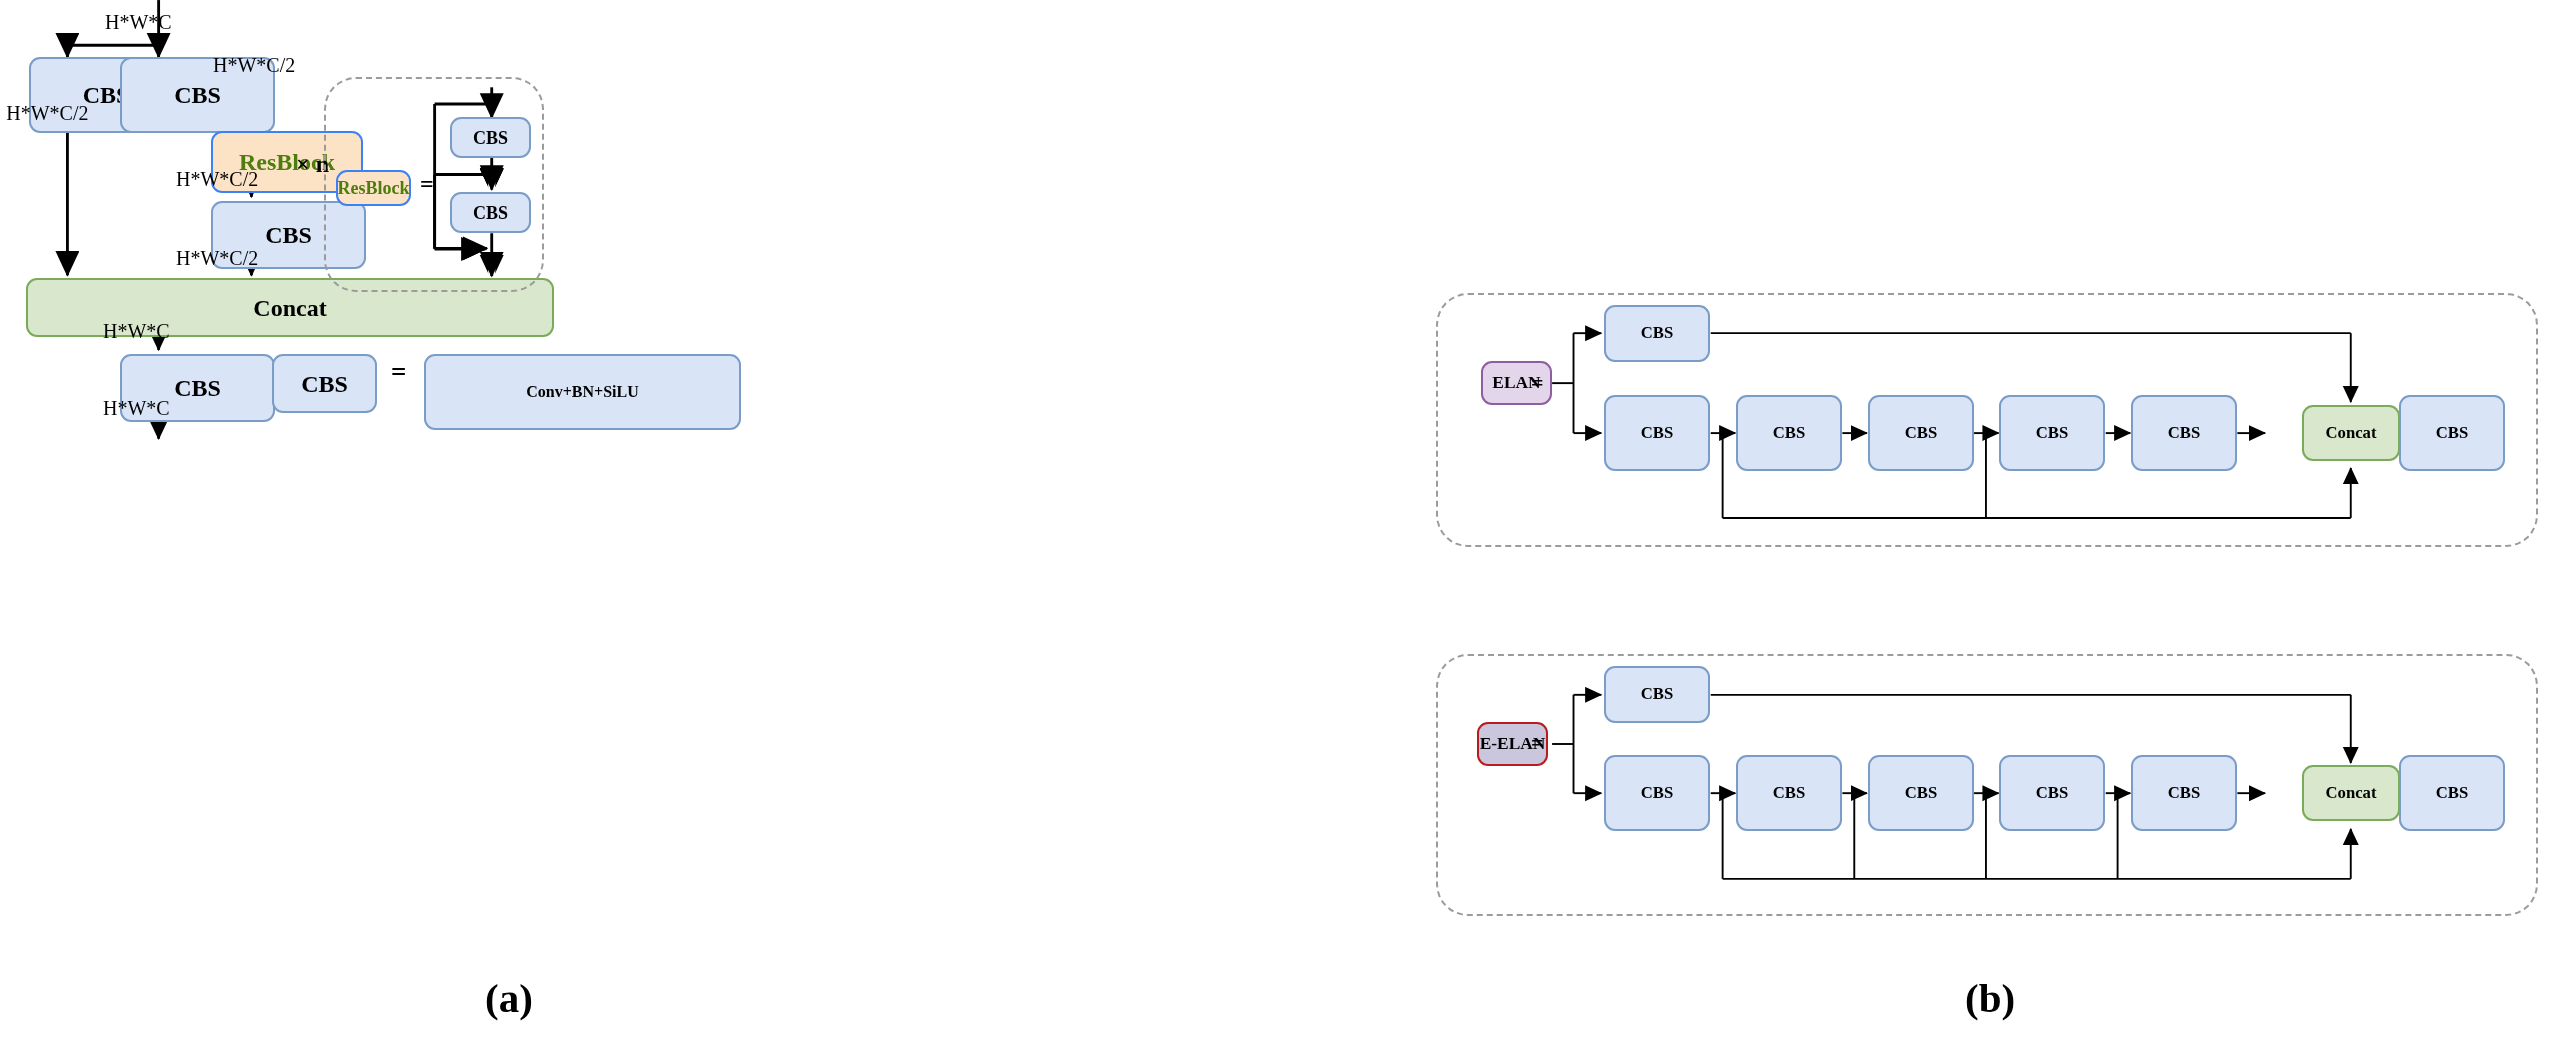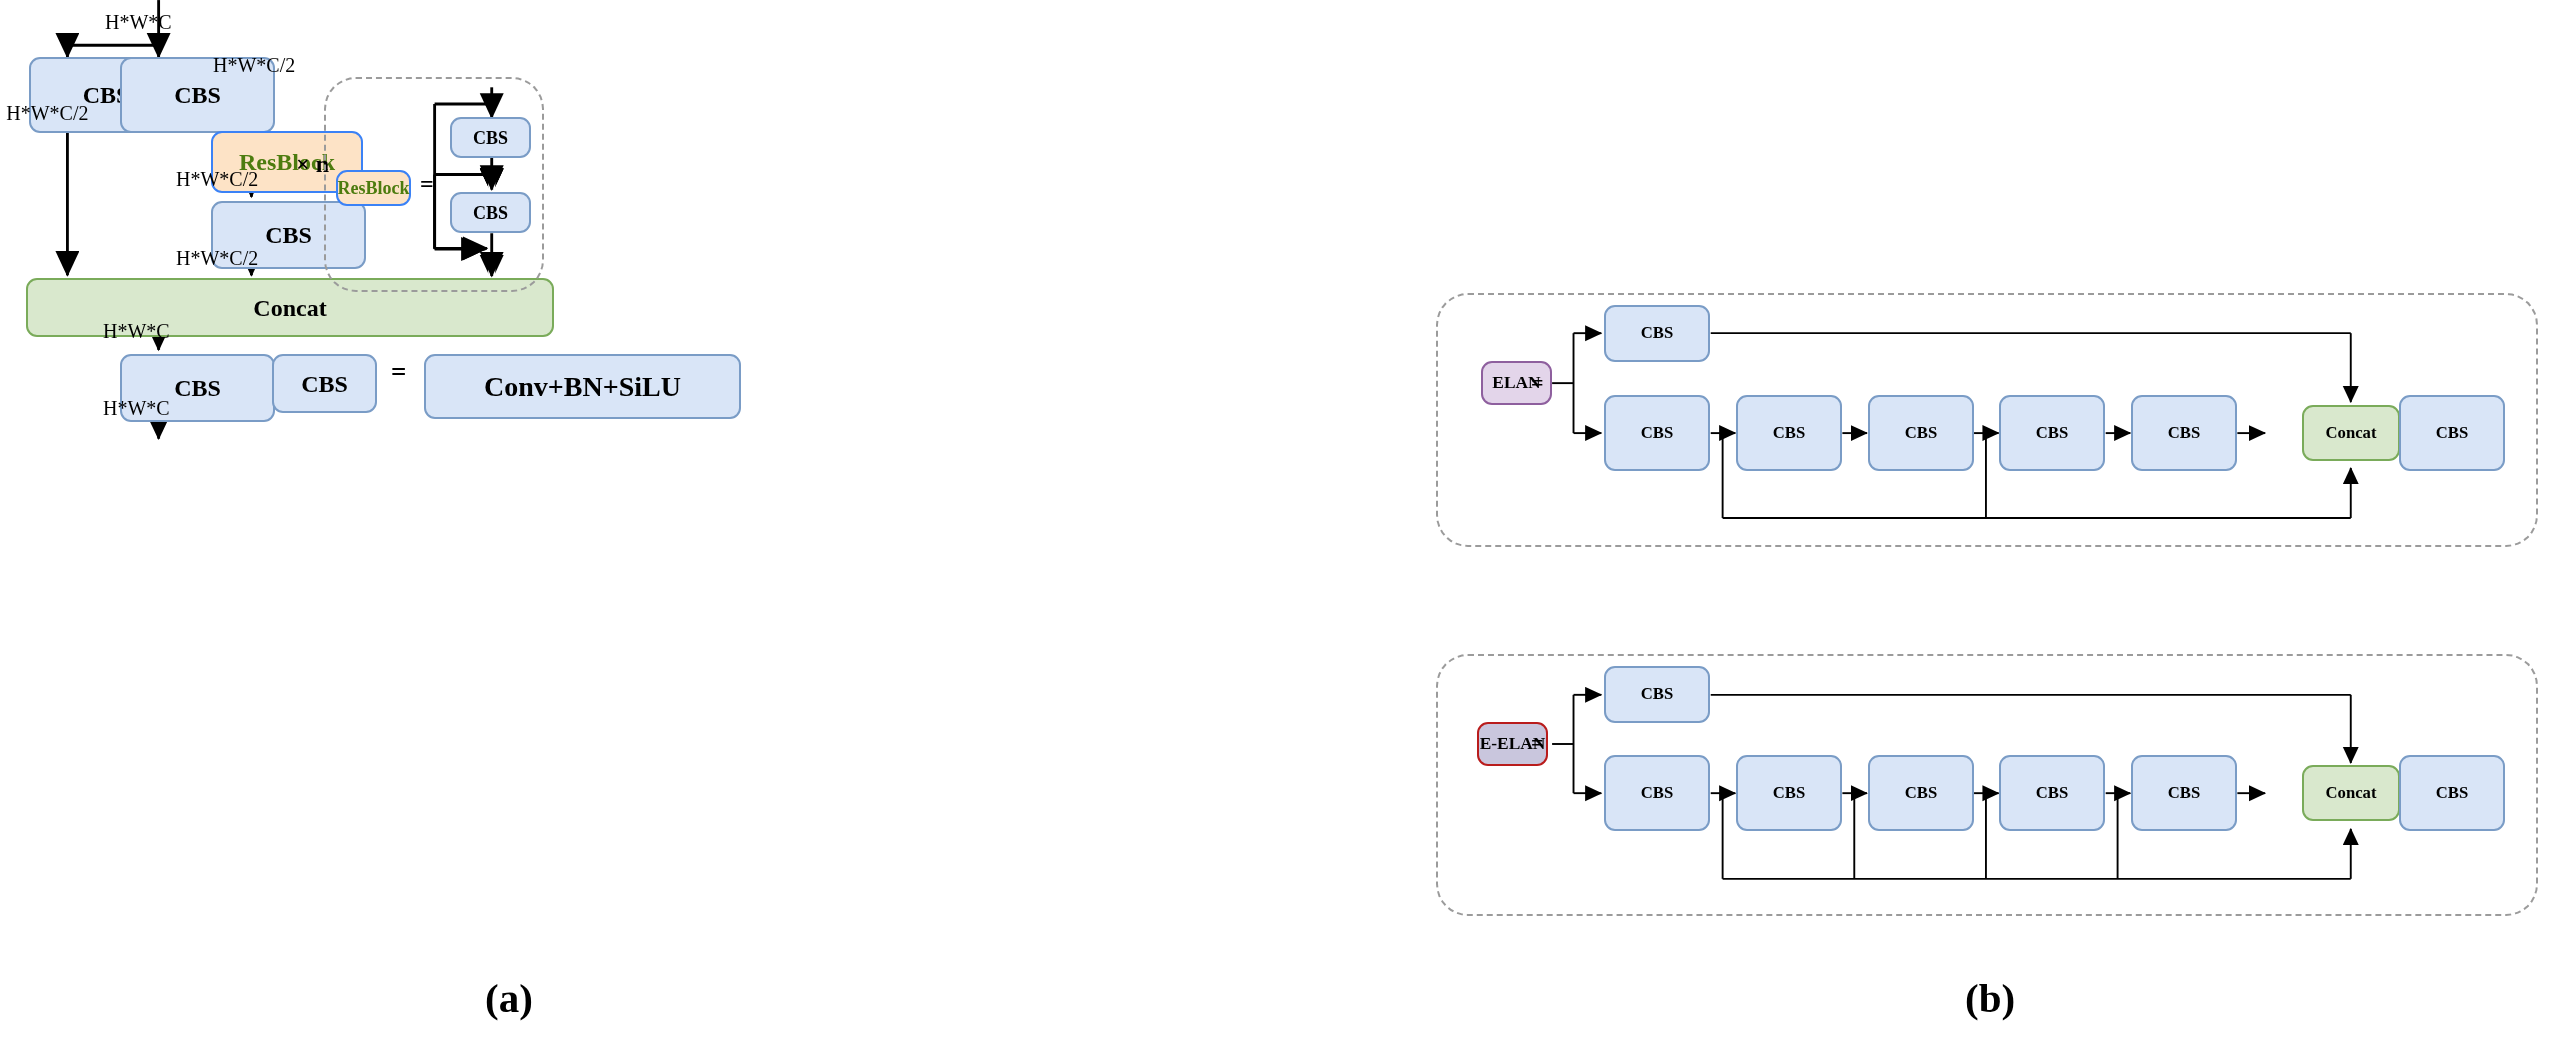--- a/index.html
+++ b/index.html
@@ -29,21 +29,21 @@
 
   .panel-label{position:absolute;font-size:41px;font-weight:bold;
                font-family:"Liberation Serif","DejaVu Serif",serif;}
 
   
   .a-cbs{width:155px;height:76px;font-size:24px;}
   .a-cbs-sm{width:155px;height:68px;font-size:24px;}
   .a-res{width:152px;height:62px;font-size:24px;}
   .a-concat{width:528px;height:59px;font-size:24px;}
   .lg-cbs{width:105px;height:59px;font-size:24px;}
-  .lg-expand{width:317px;height:65px;font-size:28px;}
+  .lg-expand{width:317px;height:76px;font-size:16px;}
 
   
   .b-cbs{width:106px;height:76px;font-size:16.7px;}
   .b-cbs-top{width:106px;height:57px;font-size:16.7px;}
   .b-concat{width:98px;height:56px;font-size:16.7px;}
   .b-badge{width:71px;height:44px;font-size:17.4px;}
 </style>
 </head>
 <body>
 

